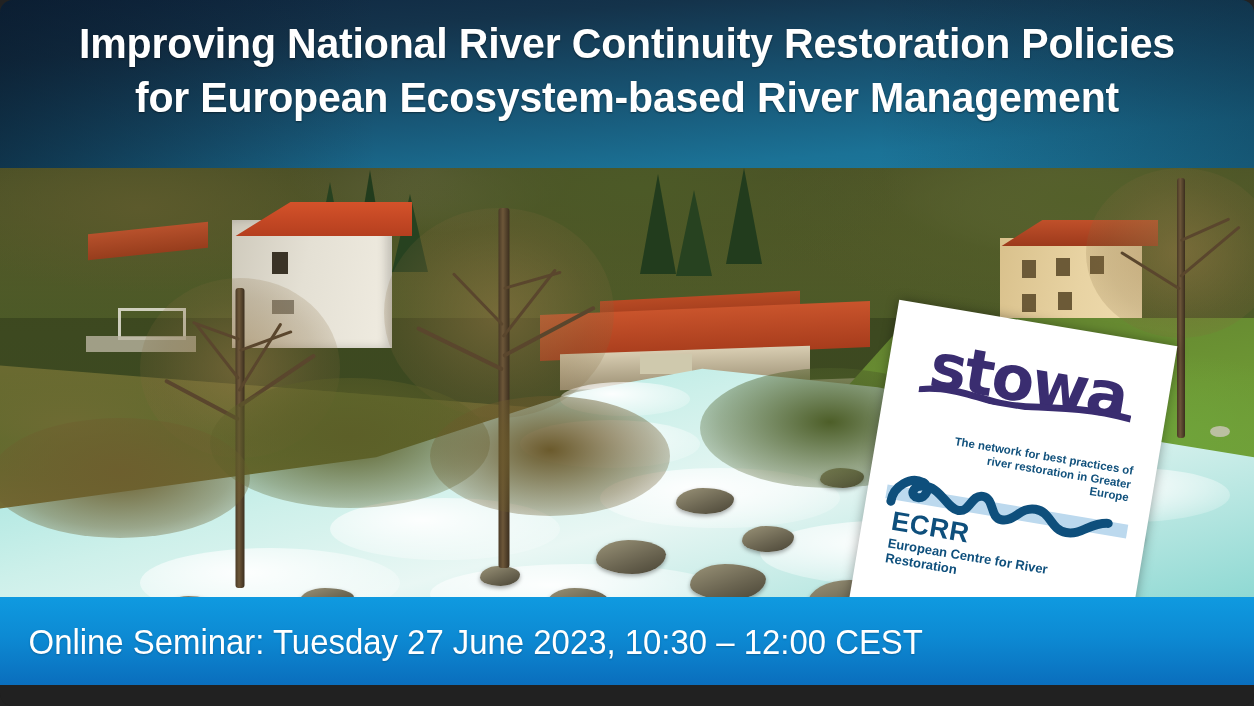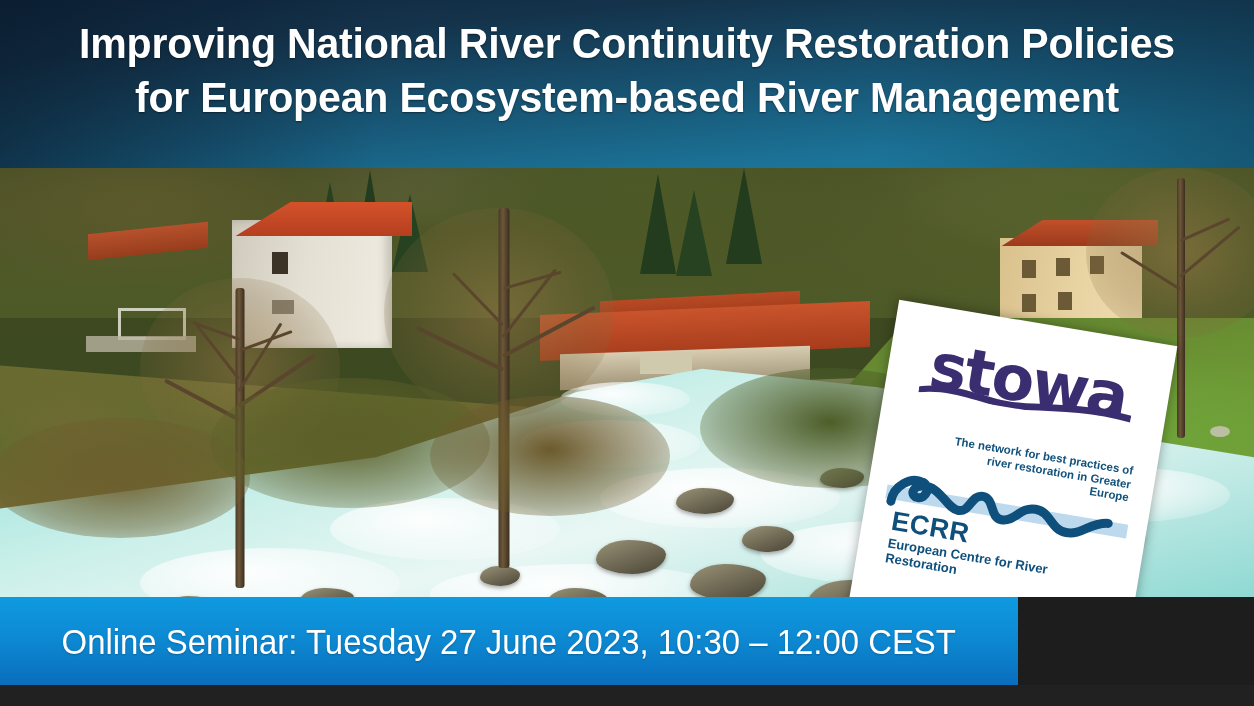--- a/index.html
+++ b/index.html
@@ -2,20 +2,21 @@
 <html><head>
 <meta charset="utf-8">
 <style>
   * { margin:0; padding:0; box-sizing:border-box; }
   html,body{ background:#222; }
   body { font-family:"Liberation Sans", sans-serif; }
 
   #slide{
     position:relative; width:1254px; height:706px; overflow:hidden;
     background:#1d1d1d;
+    border-radius:13px;
   }
 
   
   .header{
     position:absolute; left:0; top:0; width:1254px; height:168px;
     background:linear-gradient(175deg,#0f2740 0%,#14334b 22%,#185878 58%,#1b7296 82%,#1d7ba0 100%);
     overflow:hidden;
   }
   .header:after{
     content:""; position:absolute; inset:0;
@@ -210,23 +211,23 @@
   }
   .ecrr-full{
     font-size:13px; color:#0e4f7c; font-weight:600; padding-left:10px; margin-top:2px;
   }
 
   
   .inbo-box{ width:216px; height:168px; position:relative; margin-top:14px; }
 
   
   .banner{
-    position:absolute; left:0; top:597px; width:1018px; height:88px;
+    position:absolute; left:0; top:597px; width:1254px; height:88px;
     background:linear-gradient(180deg,#0f9ae0 0%,#0d8ad3 45%,#0a6ebd 100%);
-    display:flex; align-items:center; justify-content:center;
+    display:flex; align-items:center; 
   }
   .banner-text{
     color:#ffffff; font-size:35px; line-height:1;
     transform:scaleX(.94); white-space:nowrap;
     text-shadow:0 1px 2px rgba(0,0,0,.22);
   }
   .footer-bar{
     position:absolute; left:0; top:685px; width:1254px; height:21px;
     background:#212121;
   }

